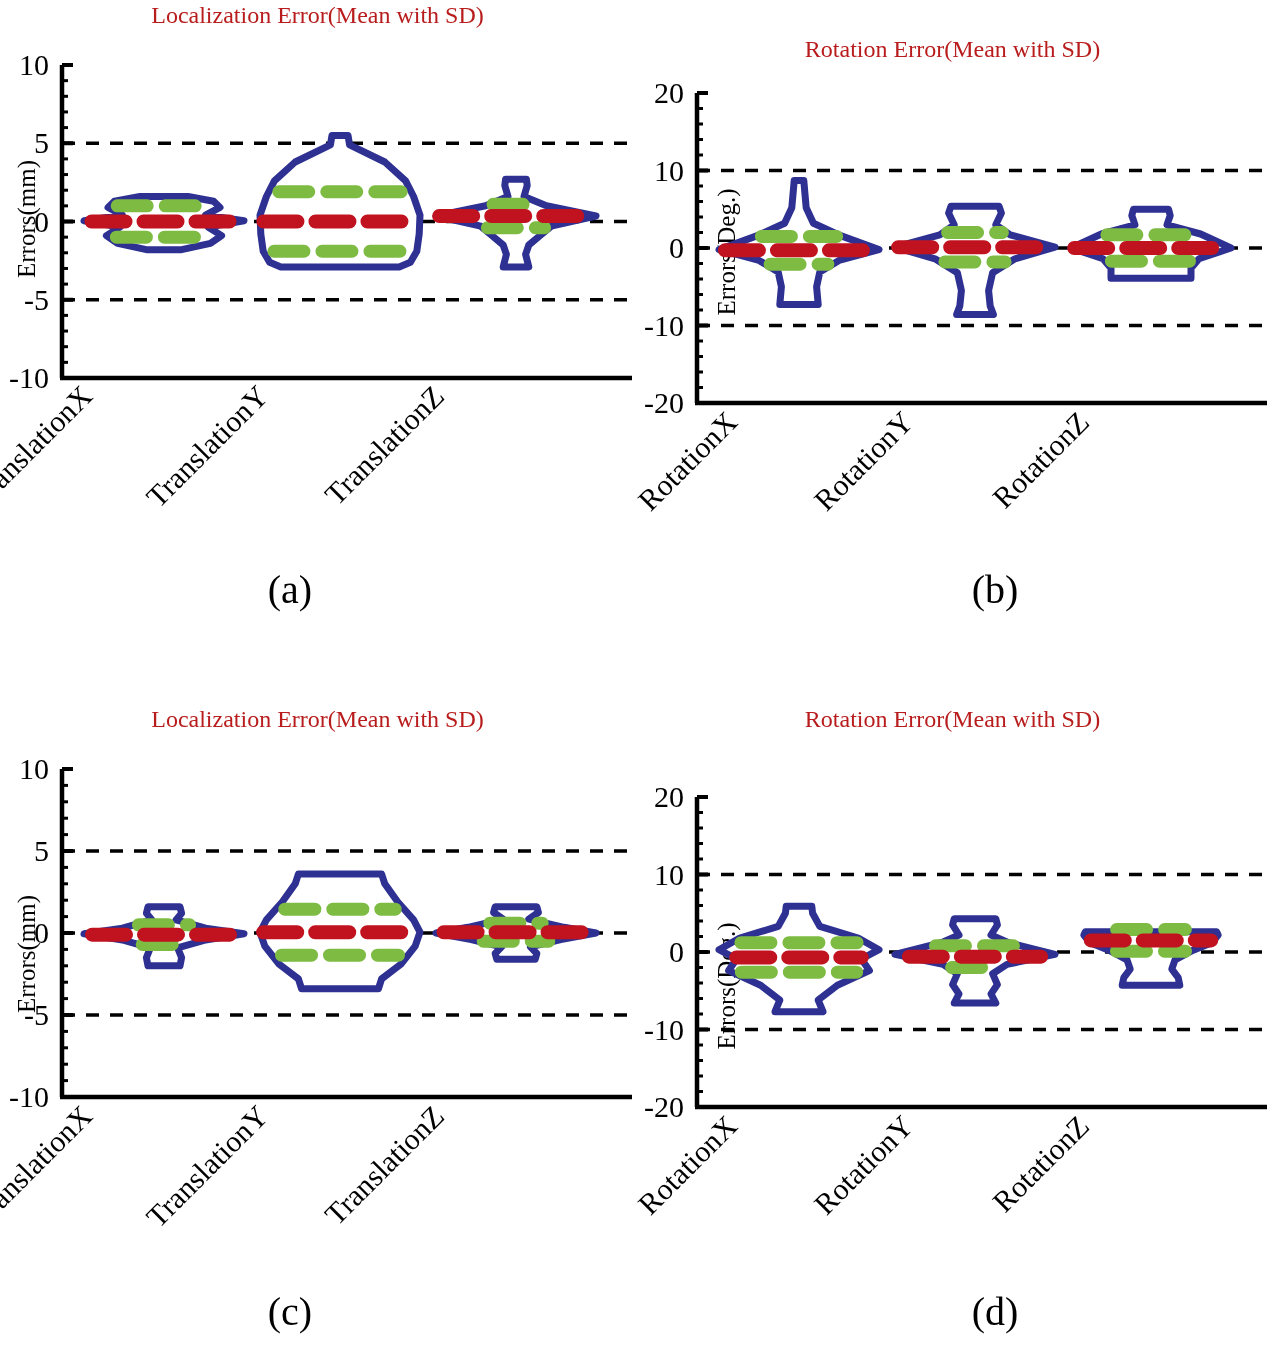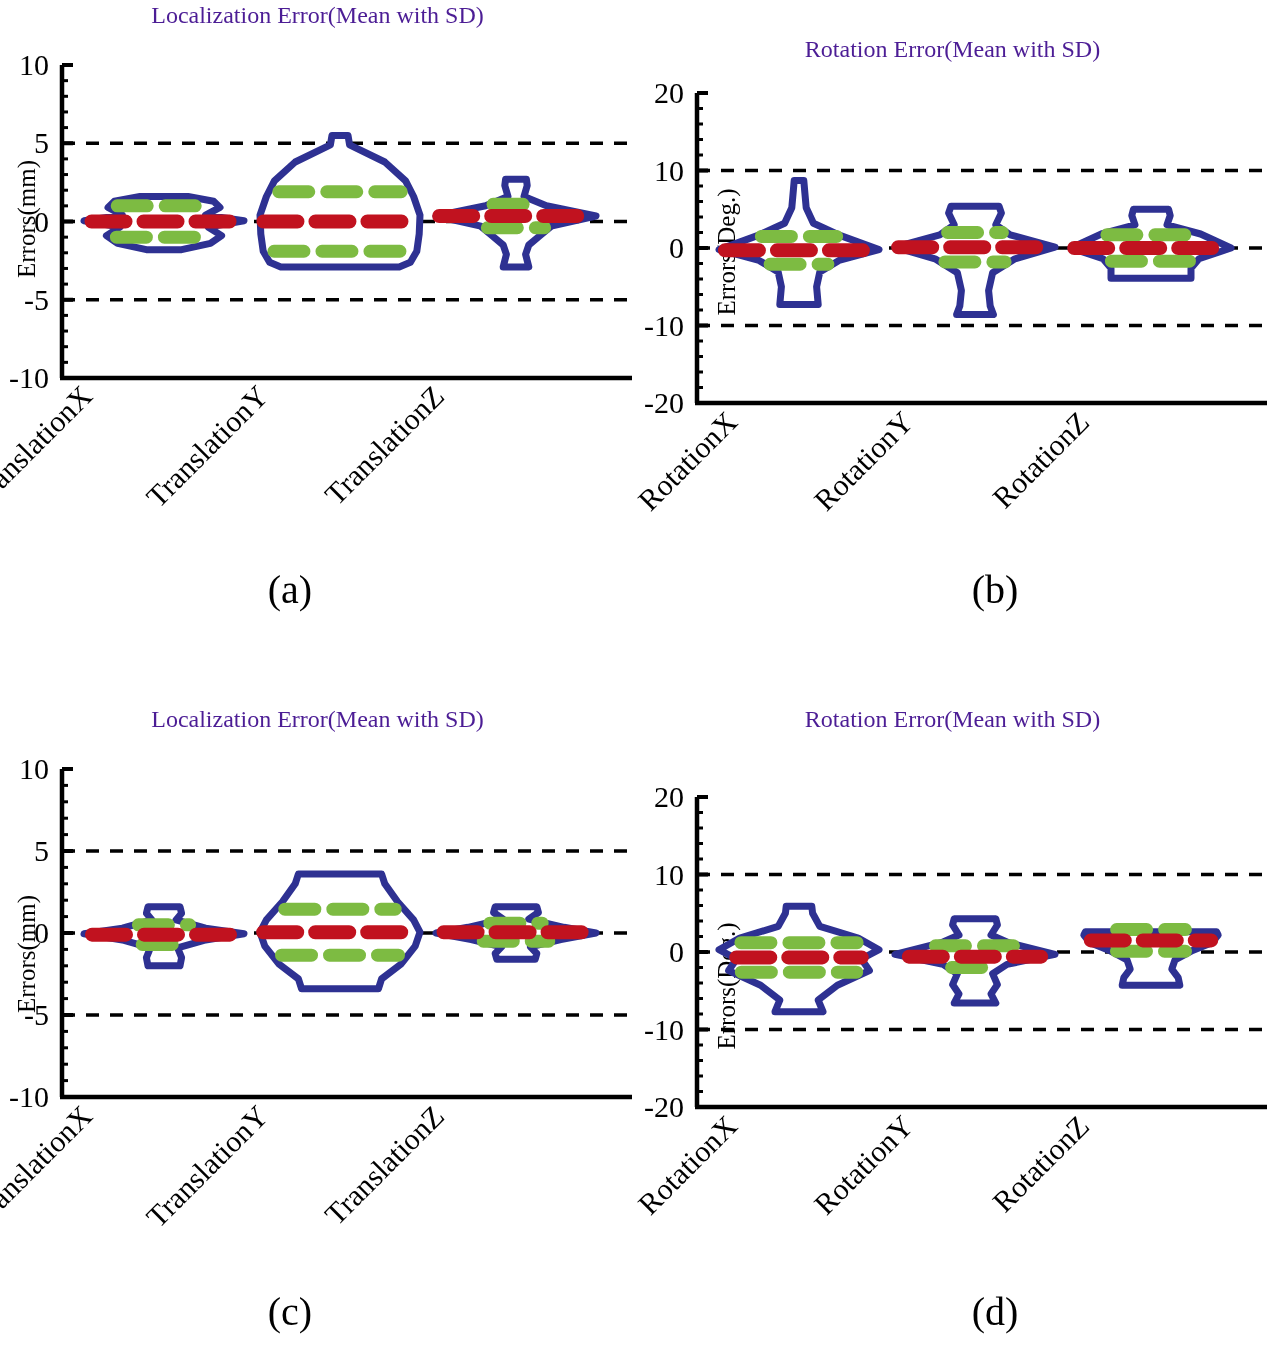--- a/index.html
+++ b/index.html
@@ -1,21 +1,21 @@
 <!DOCTYPE html>
 <html><head>
 <meta charset="utf-8">
 <style>
   html,body{margin:0;padding:0;background:#ffffff;}
   body{width:1270px;height:1352px;font-family:"Liberation Serif",serif;color:#000;}
   .figure{position:relative;width:1270px;height:1352px;}
   .panel{position:absolute;}
   .panel-title{
     position:absolute;left:0;right:0;text-align:center;
-    font-family:"Liberation Serif",serif;font-size:24px;color:#4c1d95;
+    font-family:"Liberation Serif",serif;font-size:24px;color:#b91c1c;
     white-space:nowrap;
   }
   .panel-caption{
     position:absolute;text-align:center;width:120px;
     font-family:"Liberation Serif",serif;font-size:40px;color:#000;
   }
   .axis-ylabel{
     position:absolute;transform-origin:center center;
     font-family:"Liberation Serif",serif;font-size:25px;color:#000;
     white-space:nowrap;

